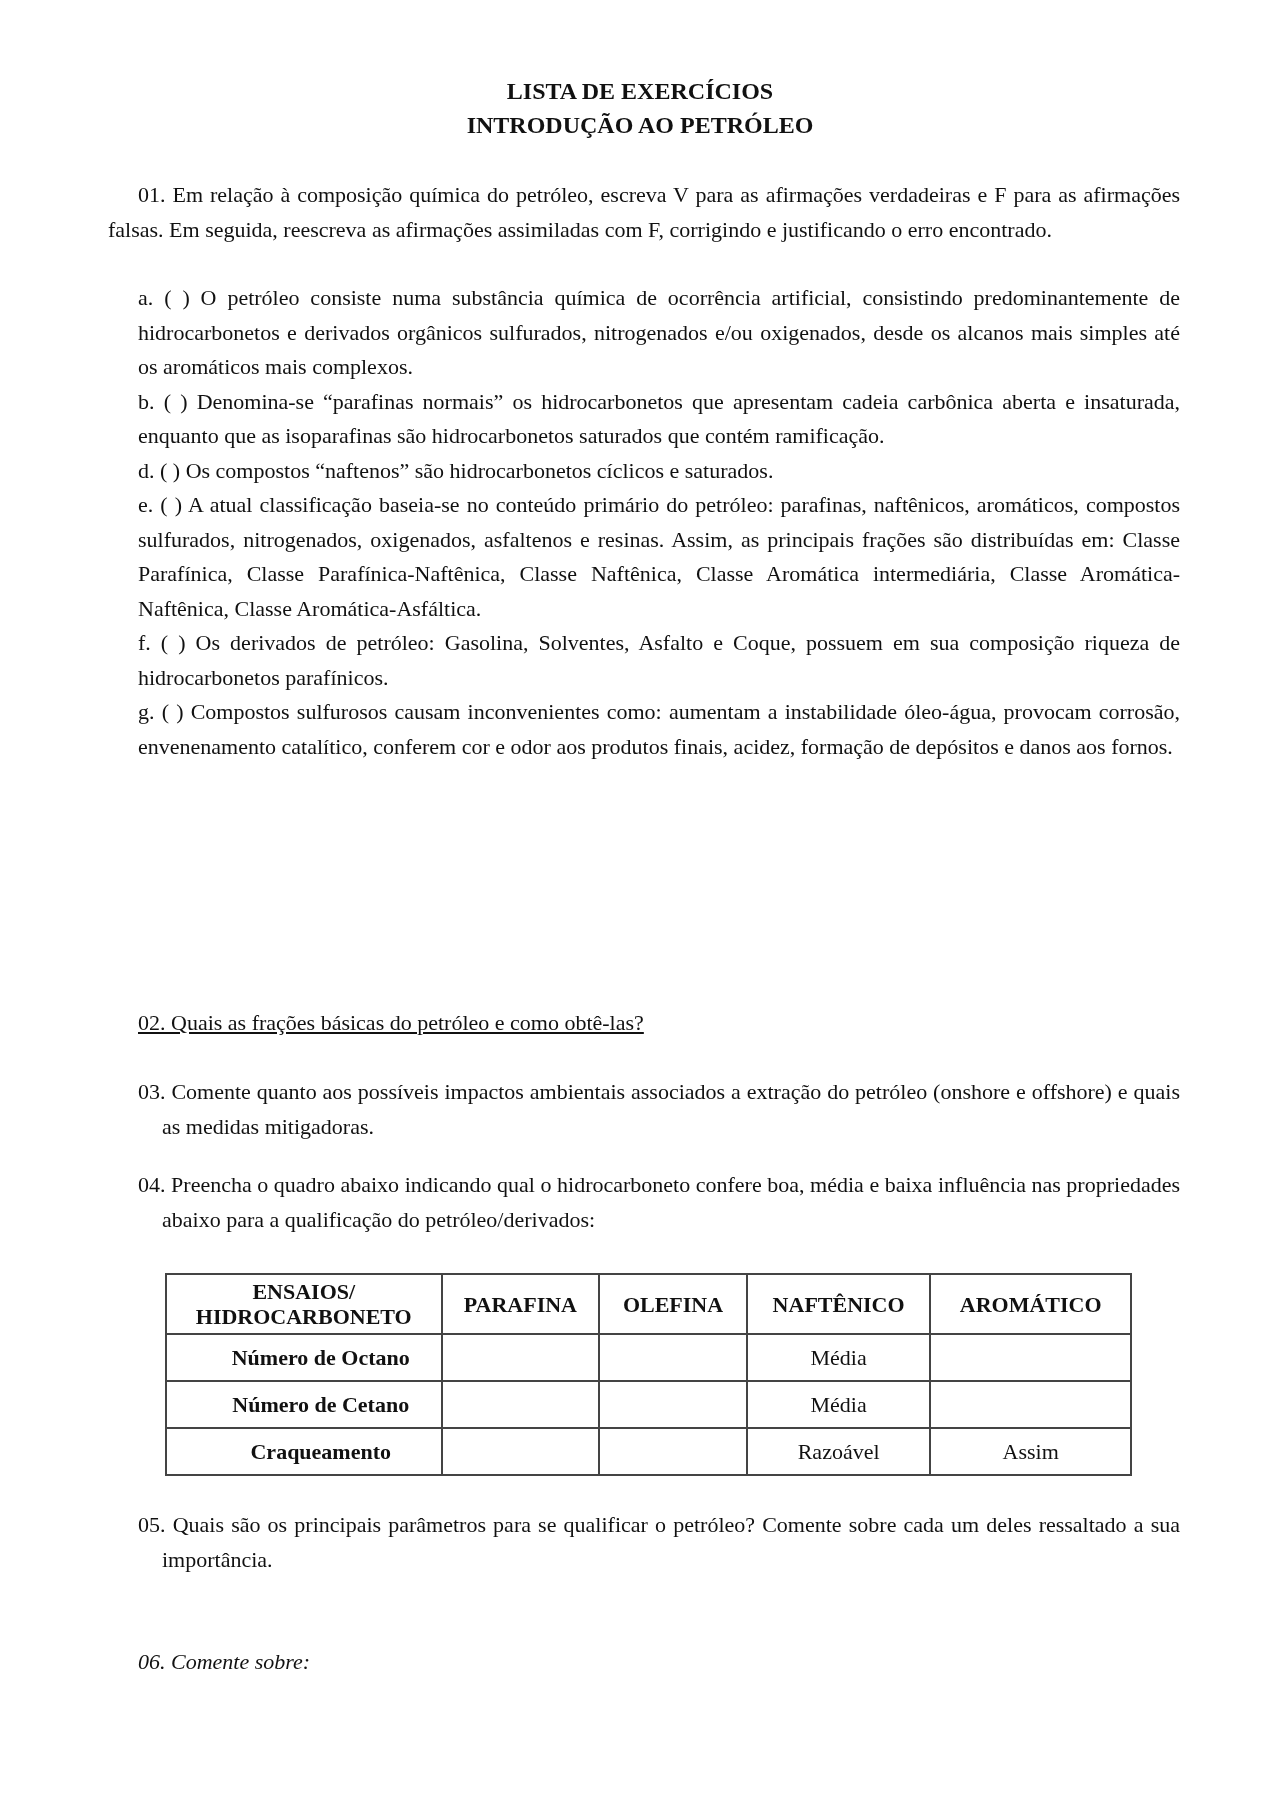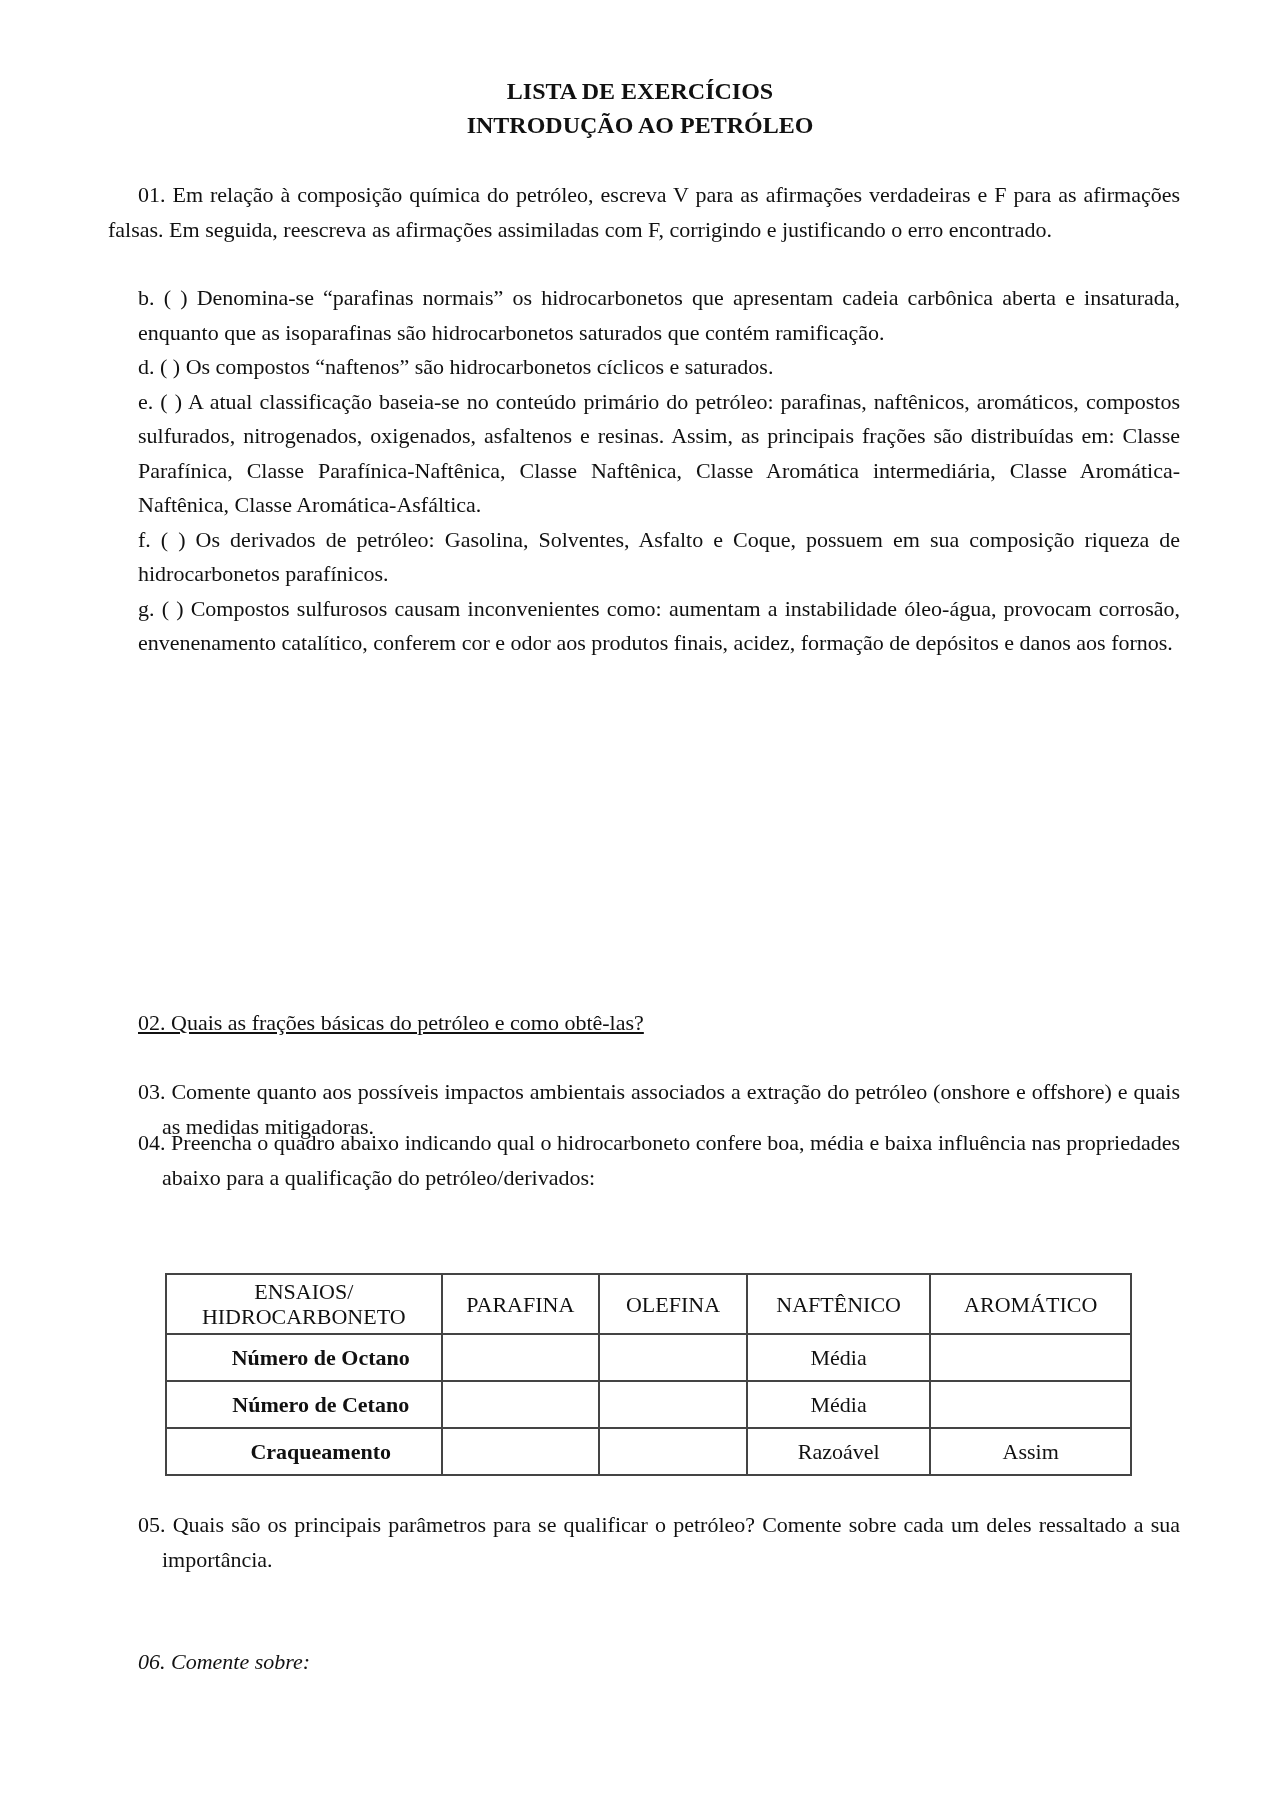--- a/index.html
+++ b/index.html
@@ -19,48 +19,49 @@
     position: absolute; font-size: 22px; line-height: 34.5px;
     text-align: justify; text-align-last: left;
   }
   .q1 { left: 108px; top: 178px; width: 1072px; text-indent: 30px; }
   .items { left: 138px; top: 281px; width: 1042px; }
   .items .it { margin: 0; text-align: justify; }
   .q { position: absolute; left: 138px; width: 1042px; font-size: 22px; line-height: 34.5px; text-align: justify; text-align-last: left; }
   .q .hang { padding-left: 24px; text-indent: -24px; display: block; }
   .q2 { top: 1006px; text-decoration: underline; }
   .q3 { top: 1075px; }
-  .q4 { top: 1126px; }
+  .q4 { top: 1168px; }
   .q5 { top: 1508px; }
   .q6 { top: 1645px; font-style: italic; }
   table.grid {
     position: absolute; left: 165px; top: 1273px; width: 967px;
     border-collapse: collapse; font-size: 22px;
   }
   table.grid th, table.grid td {
     border: 2px solid #444444; text-align: center; vertical-align: middle;
     padding: 0 6px;
   }
-  table.grid th { font-weight: normal; height: 58px; line-height: 25px; }
+  table.grid th { font-weight: bold; height: 58px; line-height: 25px; }
   table.grid td { height: 45px; }
   table.grid td.rowhead { font-weight: bold; padding-left: 40px; }
   col.c0 { width: 276px; } col.c1 { width: 158px; } col.c2 { width: 148px; }
   col.c3 { width: 184px; } col.c4 { width: 201px; }
 </style>
 </head>
 <body>
 
 <div class="page">
 
   <div class="title t1">LISTA DE EXERCÍCIOS</div>
   <div class="title t2">INTRODUÇÃO AO PETRÓLEO</div>
 
   <div class="para q1">01. Em relação à composição química do petróleo, escreva V para as afirmações verdadeiras e F para as afirmações falsas. Em seguida, reescreva as afirmações assimiladas com F, corrigindo e justificando o erro encontrado.</div>
 
   <div class="para items">
+    <p class="it">a. (    ) O petróleo consiste numa substância química de ocorrência artificial, consistindo predominantemente de hidrocarbonetos e derivados orgânicos sulfurados, nitrogenados e/ou oxigenados, desde os alcanos mais simples até os aromáticos mais complexos.</p>
     <p class="it">b. (    ) Denomina-se “parafinas normais” os hidrocarbonetos que apresentam cadeia carbônica aberta e insaturada, enquanto que as isoparafinas são hidrocarbonetos saturados que contém ramificação.</p>
     <p class="it">d. (  ) Os compostos “naftenos” são hidrocarbonetos cíclicos e saturados.</p>
     <p class="it">e. (    ) A atual classificação baseia-se no conteúdo primário do petróleo: parafinas, naftênicos, aromáticos, compostos  sulfurados, nitrogenados, oxigenados, asfaltenos e resinas. Assim, as principais frações são distribuídas em: Classe Parafínica, Classe Parafínica-Naftênica, Classe Naftênica, Classe Aromática intermediária, Classe Aromática-Naftênica, Classe Aromática-Asfáltica.</p>
     <p class="it">f. (  ) Os derivados de petróleo: Gasolina, Solventes, Asfalto e Coque, possuem em sua composição riqueza de hidrocarbonetos parafínicos.</p>
     <p class="it">g. (    ) Compostos sulfurosos causam inconvenientes como: aumentam a instabilidade óleo-água, provocam corrosão, envenenamento catalítico, conferem cor e odor aos produtos finais, acidez, formação de depósitos e danos aos fornos.</p>
   </div>
 
   <div class="q q2">
     <span class="hang">02.  Quais as frações básicas do petróleo e como obtê-las?</span>
   </div>

